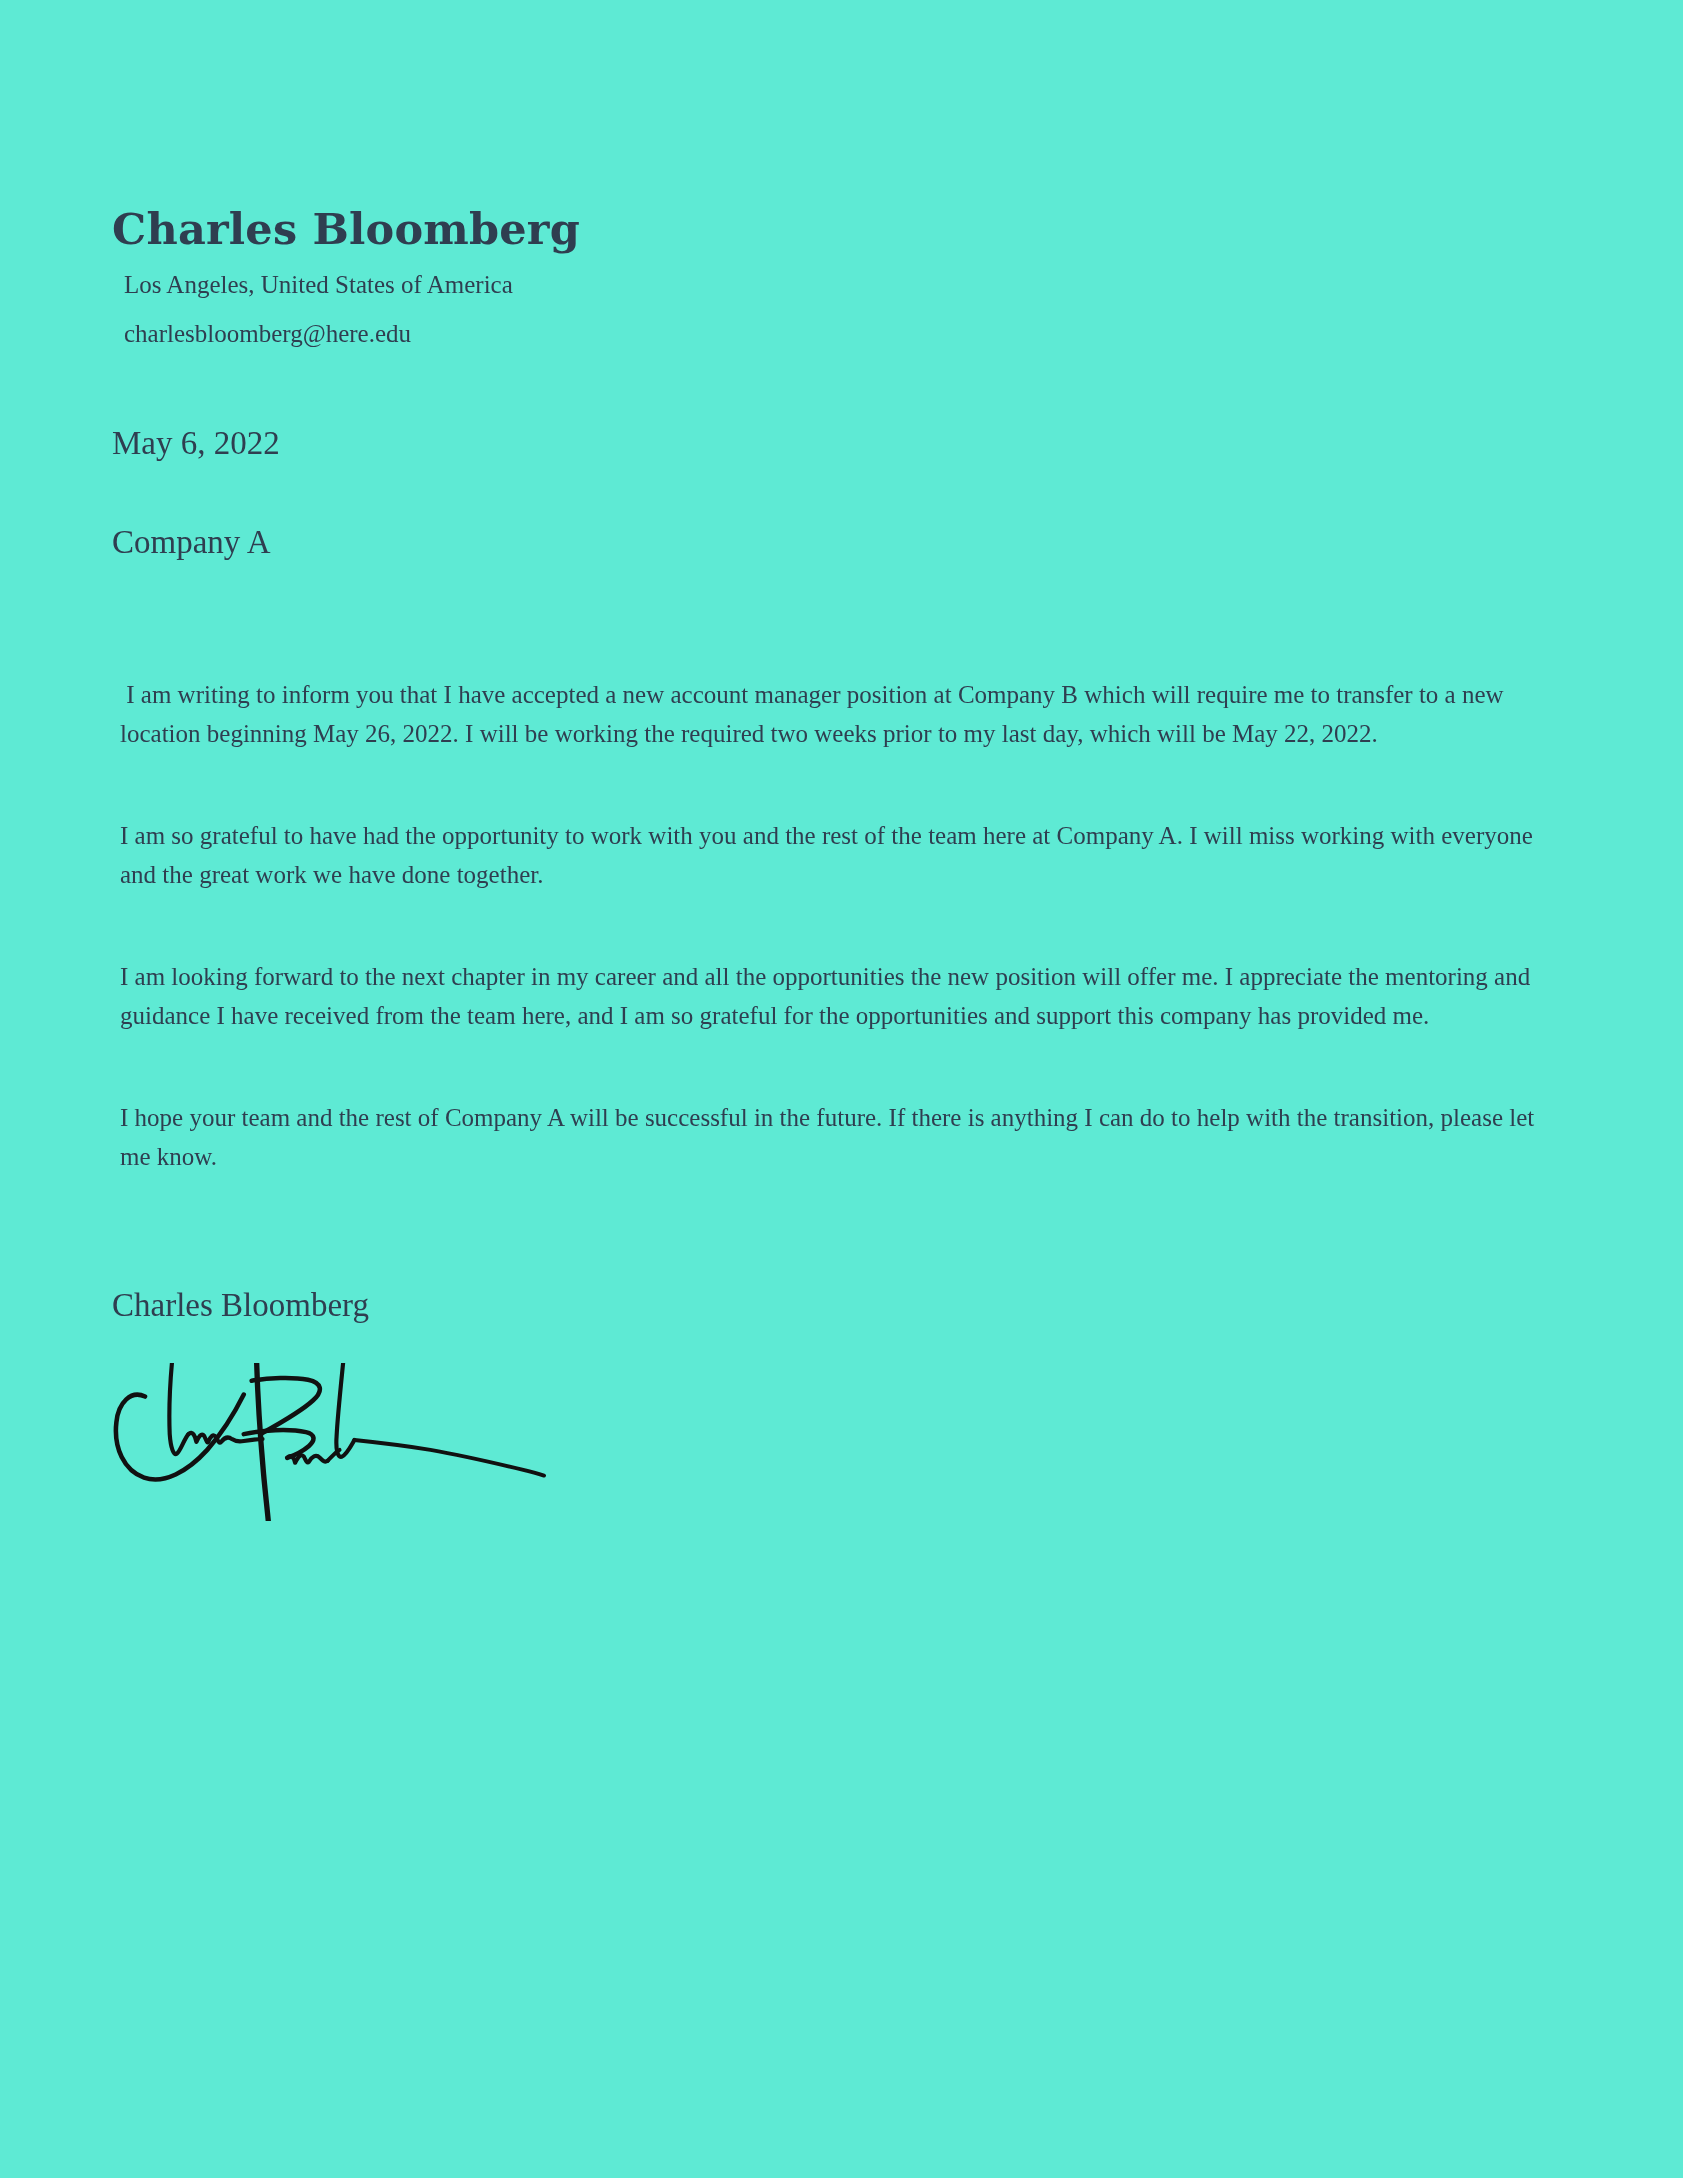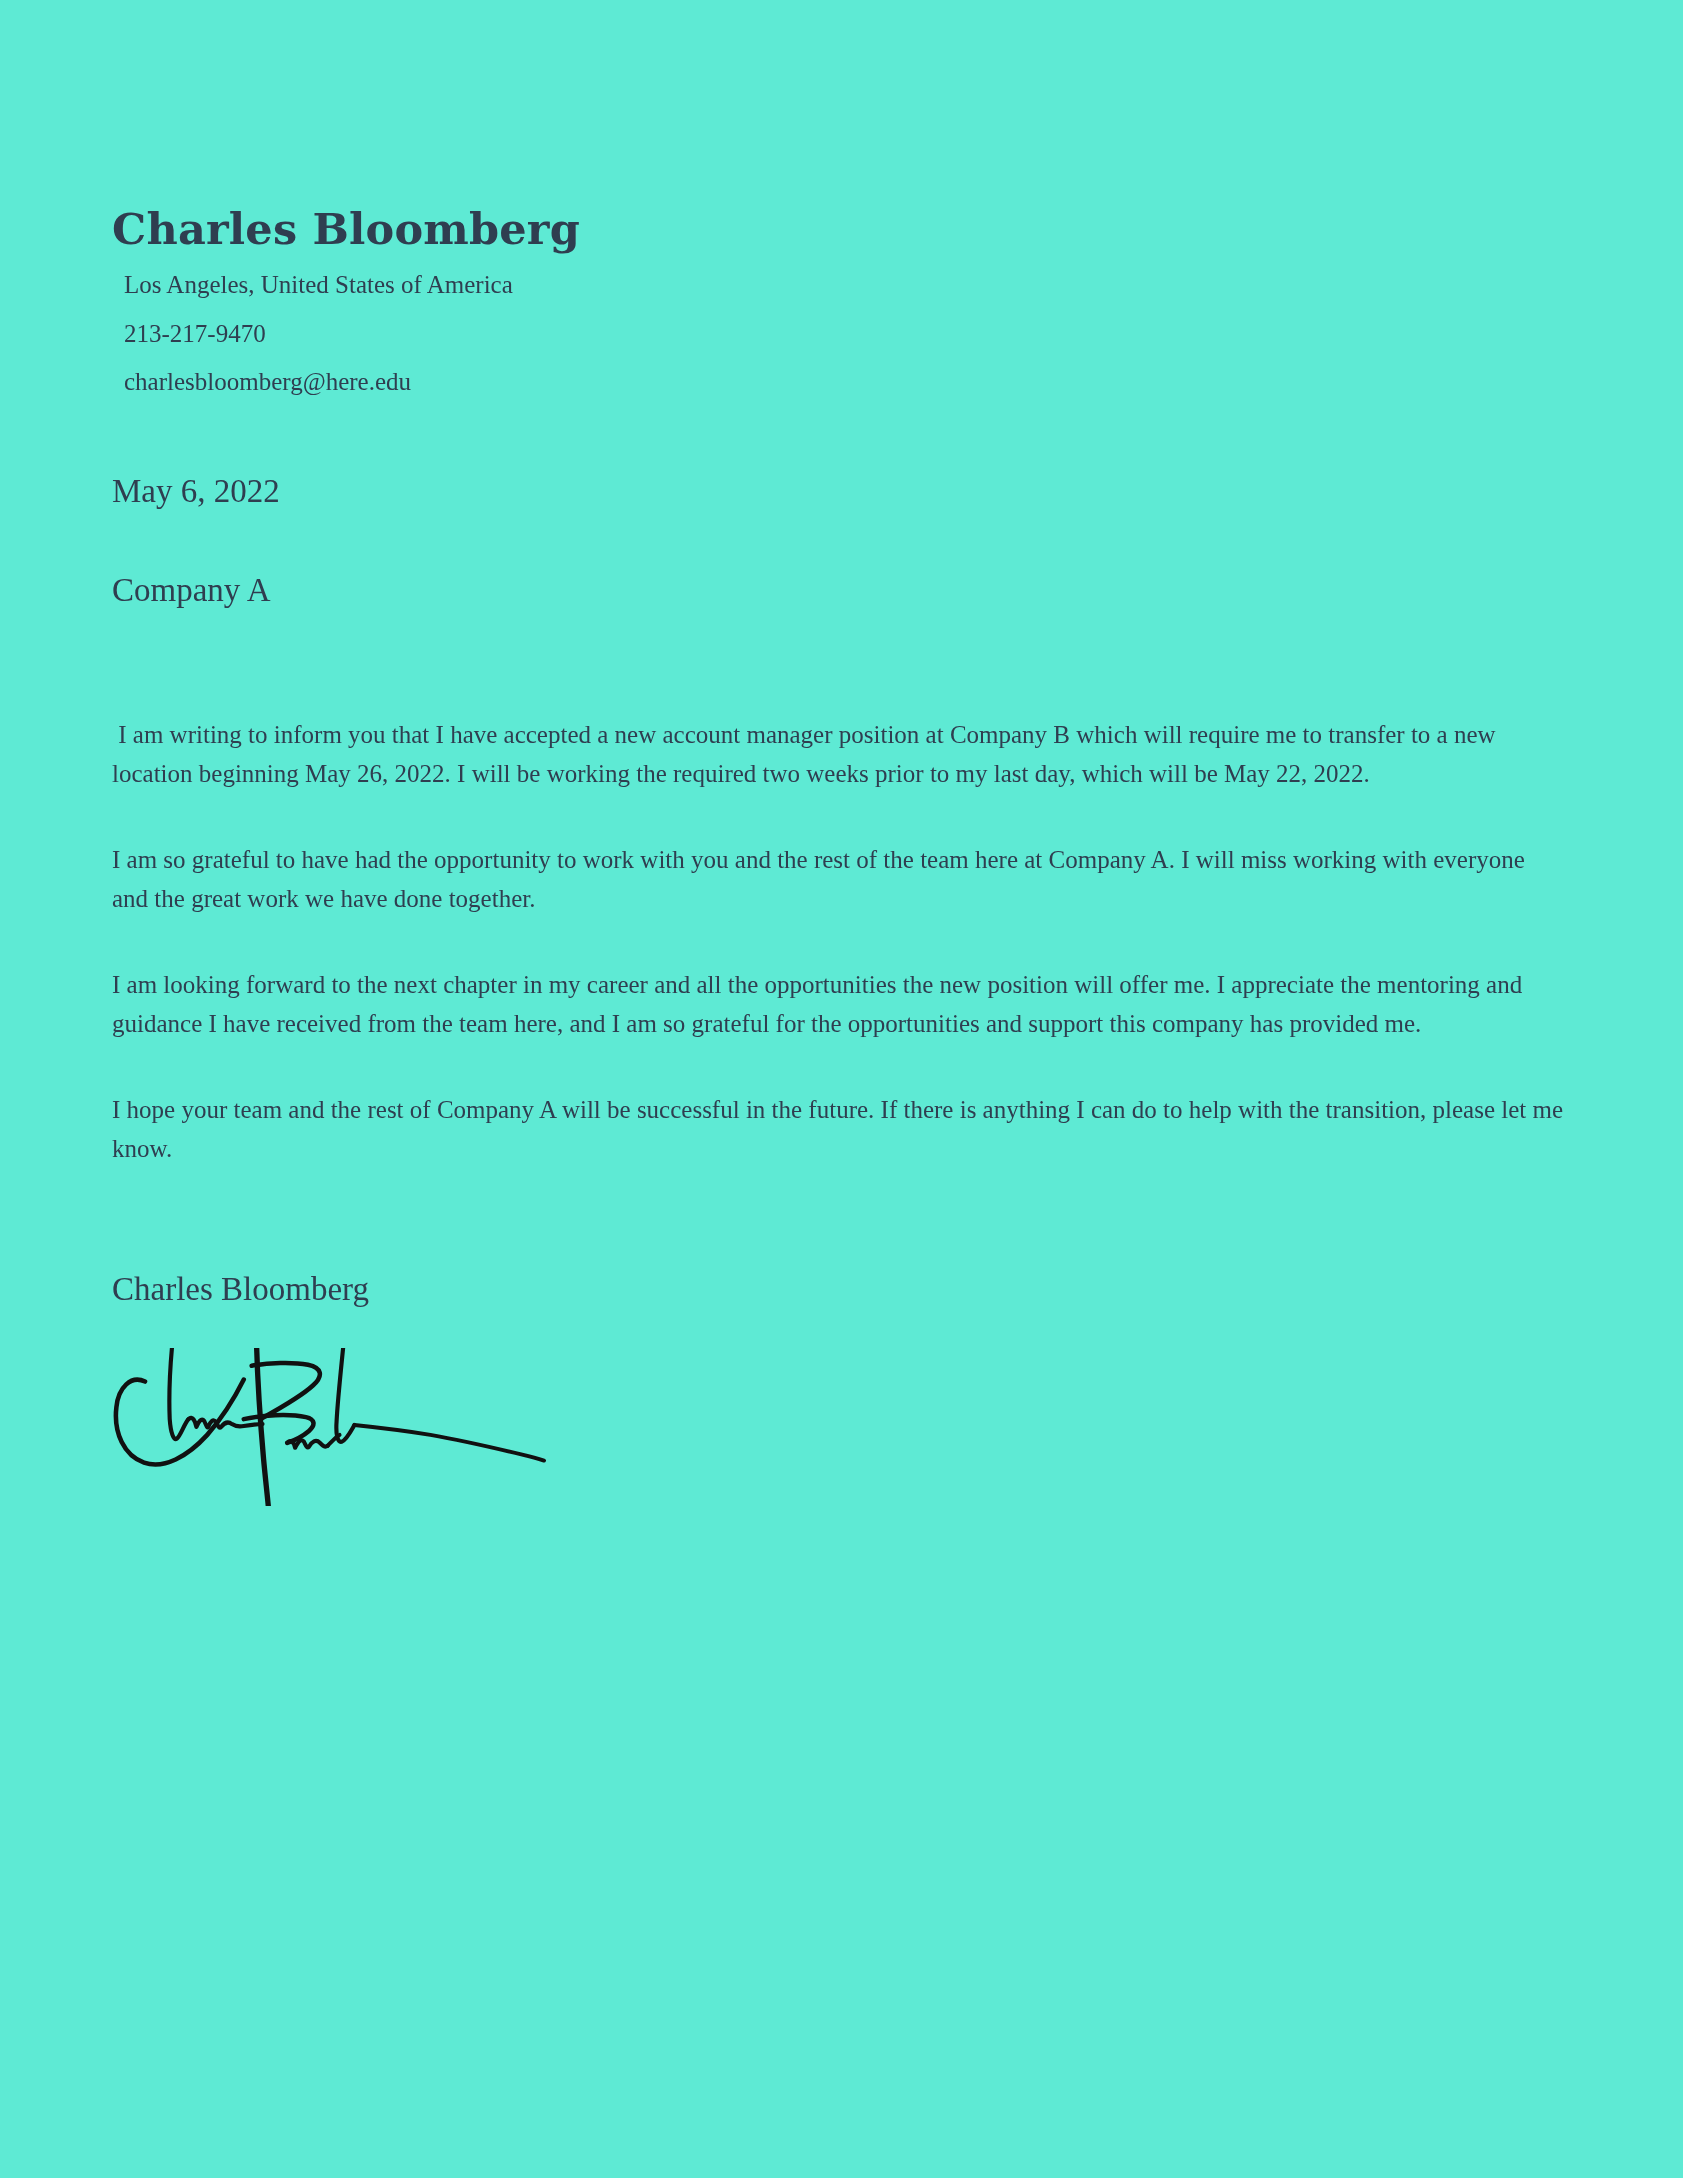--- a/index.html
+++ b/index.html
@@ -63,21 +63,21 @@
   }
 
   .spacer-lg { height: 55px; }
   .spacer-md { height: 50px; }
   .spacer-sm { height: 46px; }
 
   .paragraph {
     font-size: 25px;
     line-height: 1.58;
     color: #2f3e50;
-    margin: 0;
+    margin: 8px;
     text-align: left;
     white-space: pre-wrap;
   }
 
   
   .signature-wrap {
     position: relative;
     margin-top: 34px;
     width: 465px;
     height: 158px;
@@ -91,21 +91,20 @@
 </style>
 </head>
 <body>
 
 <div class="page">
   <div class="content">
 
     <div class="letterhead">
       <h1 class="name-heading">Charles Bloomberg</h1>
       <p class="contact-line">Los Angeles, United States of America</p>
-      <p class="contact-line">213-217-9470</p>
       <p class="contact-line">charlesbloomberg@here.edu</p>
     </div>
 
     <div class="spacer-lg"></div>
 
     <p class="block">May 6, 2022</p>
 
     <div class="spacer-md"></div>
 
     <p class="block">Company A</p>

